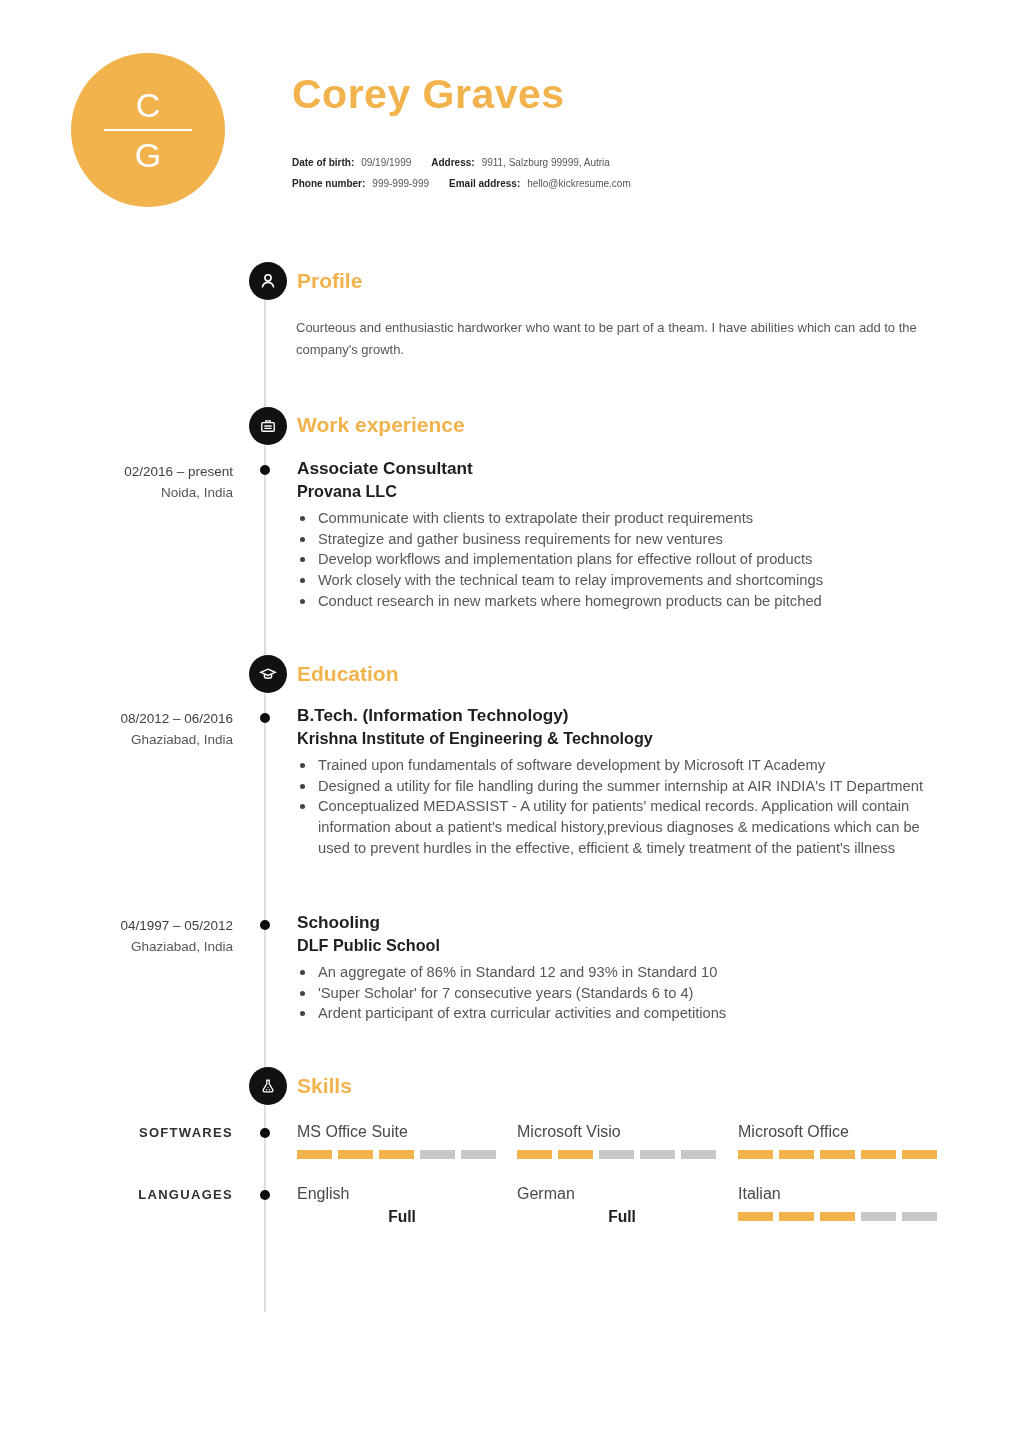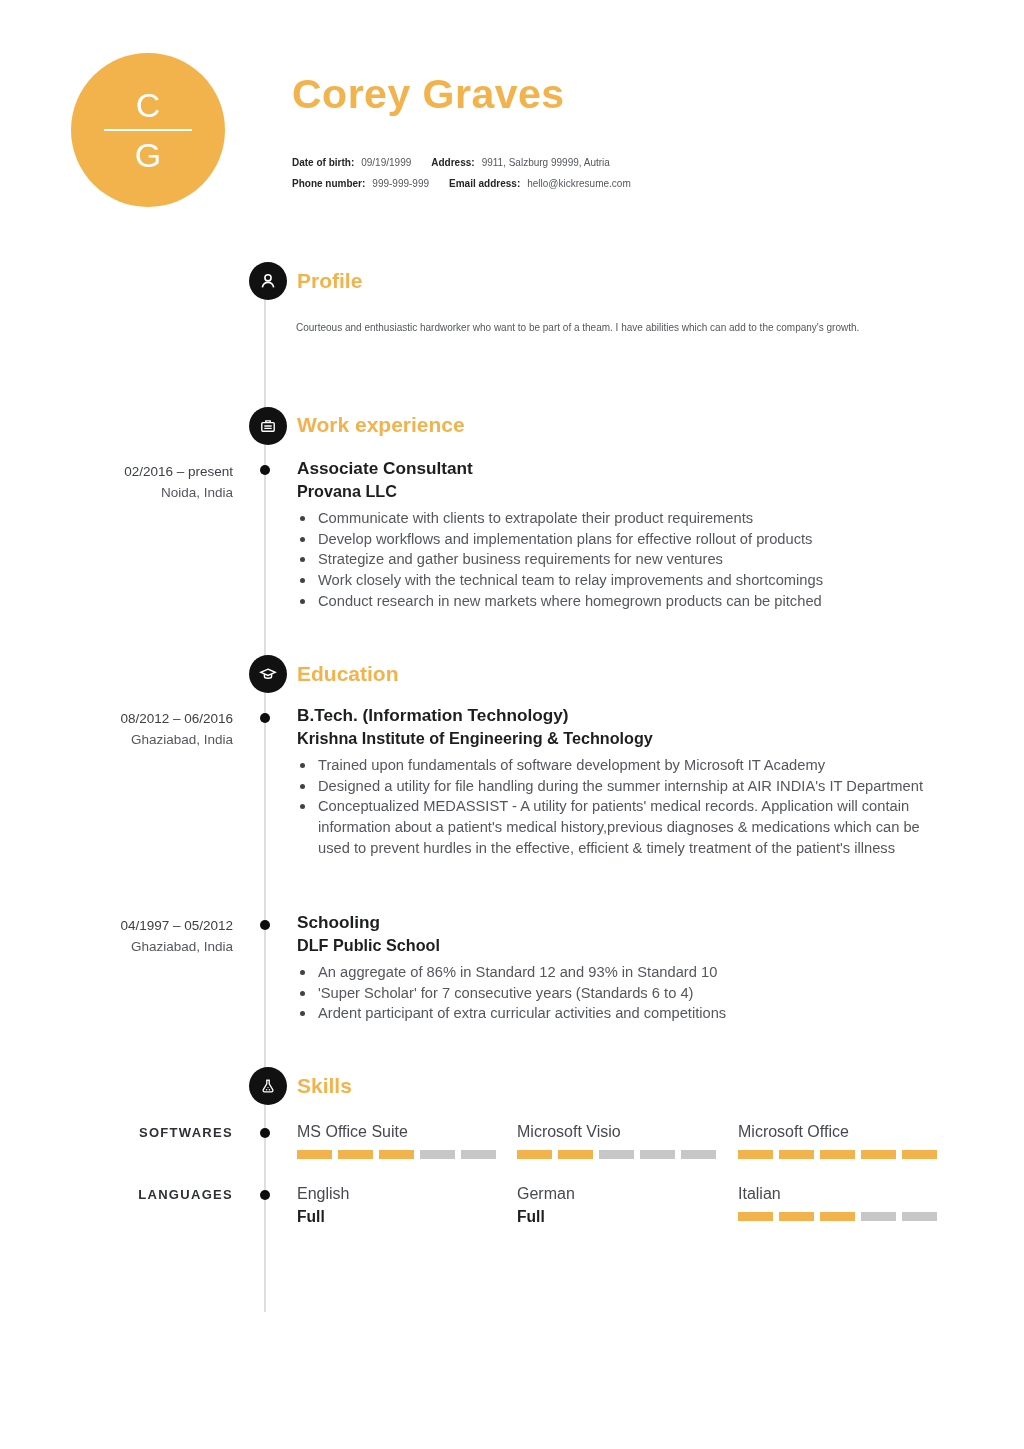--- a/index.html
+++ b/index.html
@@ -28,40 +28,40 @@
 
   .contact{position:absolute;left:292px;top:153px;font-size:10px;line-height:20.7px;color:var(--body-gray);}
   .contact .cl{font-weight:700;color:#242527;}
   .contact .cv{margin-left:7px;}
   .contact .gap{margin-left:20px;}
 
   .section-icon{position:absolute;left:249px;width:38px;height:38px;border-radius:50%;
     background:var(--icon-bg);display:flex;align-items:center;justify-content:center;}
   .section-title{position:absolute;left:297px;font-size:21px;line-height:30px;font-weight:700;color:var(--accent);}
 
-  .profile-text{position:absolute;left:296px;top:317px;width:662px;font-size:10px;line-height:21.5px;color:var(--body-gray);}
+  .profile-text{position:absolute;left:296px;top:317px;width:662px;font-size:13px;line-height:21.5px;color:var(--body-gray);}
 
   .dateblock{position:absolute;left:0;width:233px;text-align:right;font-size:13.5px;line-height:21px;}
   .dateblock .date{color:var(--date-gray);}
   .dateblock .loc{color:var(--body-gray);}
 
   .marker{position:absolute;left:260px;width:10px;height:10px;border-radius:50%;background:#0d0d0d;}
 
   .entry{position:absolute;left:297px;width:648px;}
   .entry .role{font-size:17.2px;line-height:21px;font-weight:700;color:var(--title-dark);}
   .entry .org{font-size:16.2px;line-height:20px;font-weight:700;color:var(--title-dark);margin-top:2px;}
   .entry ul{list-style:none;margin-top:7px;}
   .entry li{position:relative;padding-left:21px;font-size:14.7px;line-height:20.7px;color:var(--body-gray);}
   .entry li::before{content:"";position:absolute;left:3px;top:8px;width:5px;height:5px;border-radius:50%;background:#3F4247;}
 
   .skill-label{position:absolute;left:0;width:233px;text-align:right;font-size:13px;font-weight:700;
     letter-spacing:1.3px;color:var(--label-dark);line-height:16px;}
   .skill-col{position:absolute;width:210px;}
   .skill-name{font-size:16px;line-height:20px;color:#47494E;}
-  .skill-level{font-size:15.6px;line-height:20px;font-weight:700;color:var(--title-dark);margin-top:3px;}
+  .skill-level{font-size:15.6px;line-height:20px;font-weight:700;color:var(--title-dark);margin-top:3px;text-align:center;}
   .bar{display:flex;margin-top:8px;}
   .bar .seg{width:35px;height:9px;background:var(--bar-gray);margin-right:6px;}
   .bar .seg:last-child{margin-right:0;}
   .bar .seg.on{background:var(--accent);}
 
   svg{display:block;}
 </style>
 </head>
 <body>
 
@@ -107,22 +107,22 @@
   <div class="dateblock" style="top:461px;">
     <div class="date">02/2016 – present</div>
     <div class="loc">Noida, India</div>
   </div>
   <div class="marker" style="top:465px;"></div>
   <div class="entry" style="top:458px;">
     <div class="role">Associate Consultant</div>
     <div class="org">Provana LLC</div>
     <ul>
       <li>Communicate with clients to extrapolate their product requirements</li>
+      <li>Strategize and gather business requirements for new ventures</li>
       <li>Develop workflows and implementation plans for effective rollout of products</li>
-      <li>Strategize and gather business requirements for new ventures</li>
       <li>Work closely with the technical team to relay improvements and shortcomings</li>
       <li>Conduct research in new markets where homegrown products can be pitched</li>
     </ul>
   </div>
 
   <div class="section-icon" style="top:655px;">
     <svg width="24" height="24" viewBox="0 0 24 24" fill="none" stroke="#ffffff" stroke-width="1.4">
       <path d="M12 7.2l7.2 3.1L12 13.4 4.8 10.3z"></path>
       <path d="M8.4 12v2.4c0 1 1.6 1.8 3.6 1.8s3.6-.8 3.6-1.8V12"></path>
     </svg>

